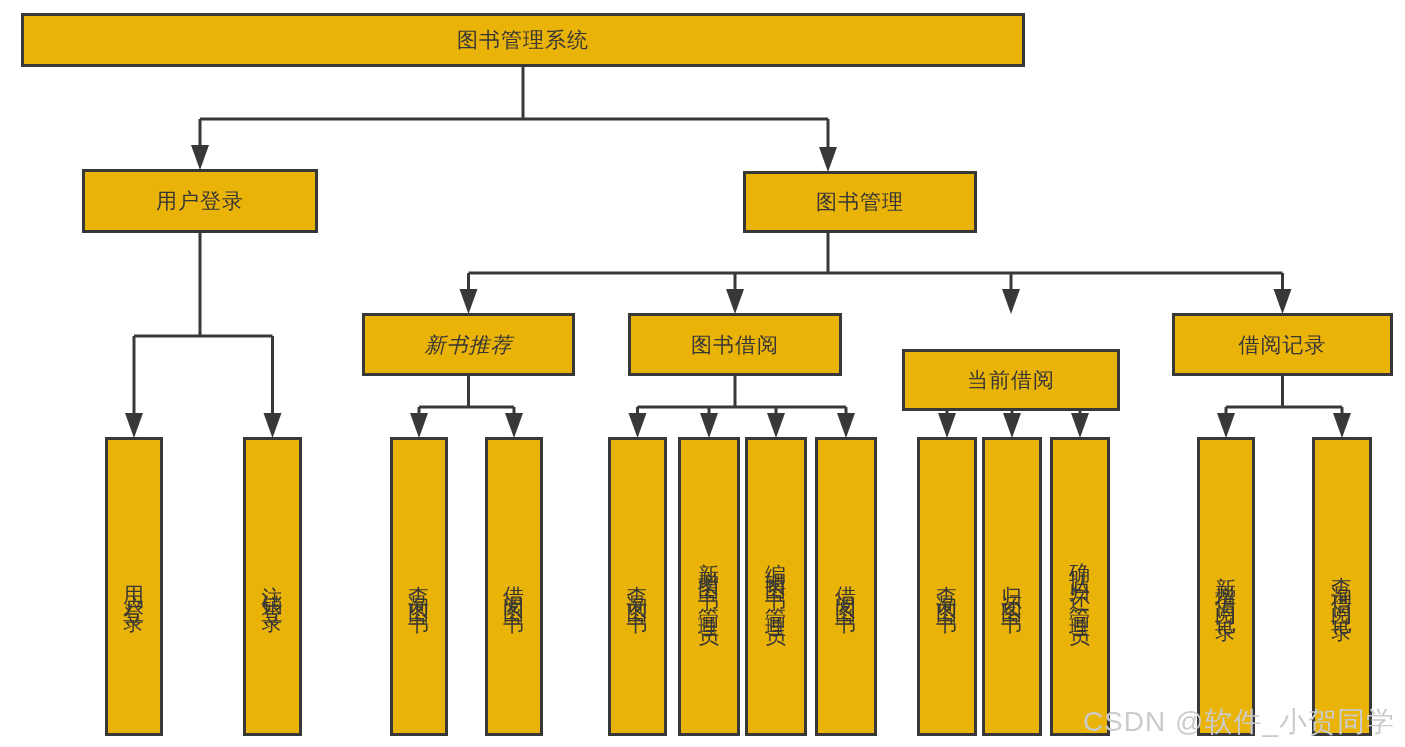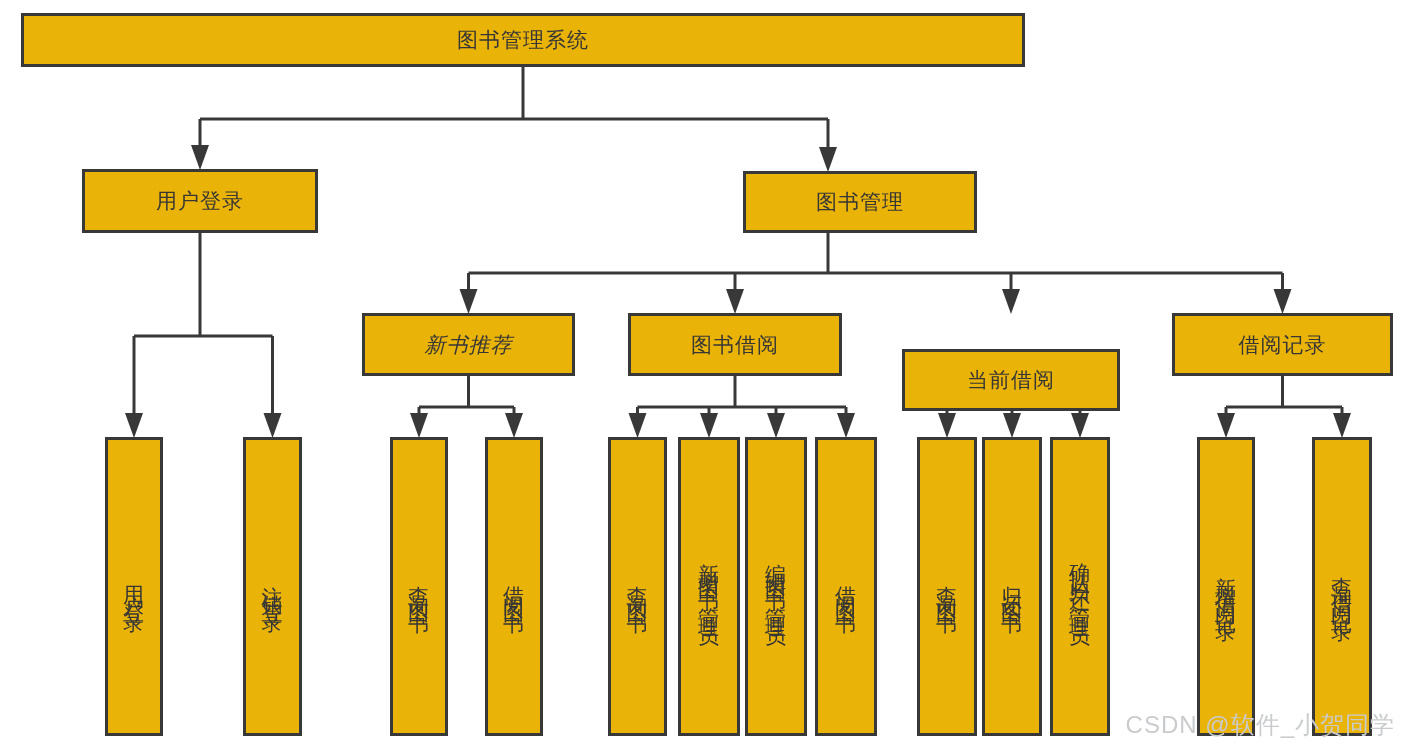--- a/index.html
+++ b/index.html
@@ -25,21 +25,21 @@
     writing-mode: vertical-rl;
     text-orientation: mixed;
     letter-spacing:9px;
     line-height:1;
     font-size:21px;
     color: var(--text, #363636);
   }
   .watermark {
     position:absolute; z-index:3;
     right:10px; bottom:6px;
-    font-size:24px; letter-spacing:1px;
+    font-size:28px; letter-spacing:1px;
     color: var(--watermark, #c9cbce);
     white-space:nowrap;
   }
 </style>
 </head>
 <body>
 
 <div class="stage">
 
   <svg class="connectors" width="1405" height="747">

